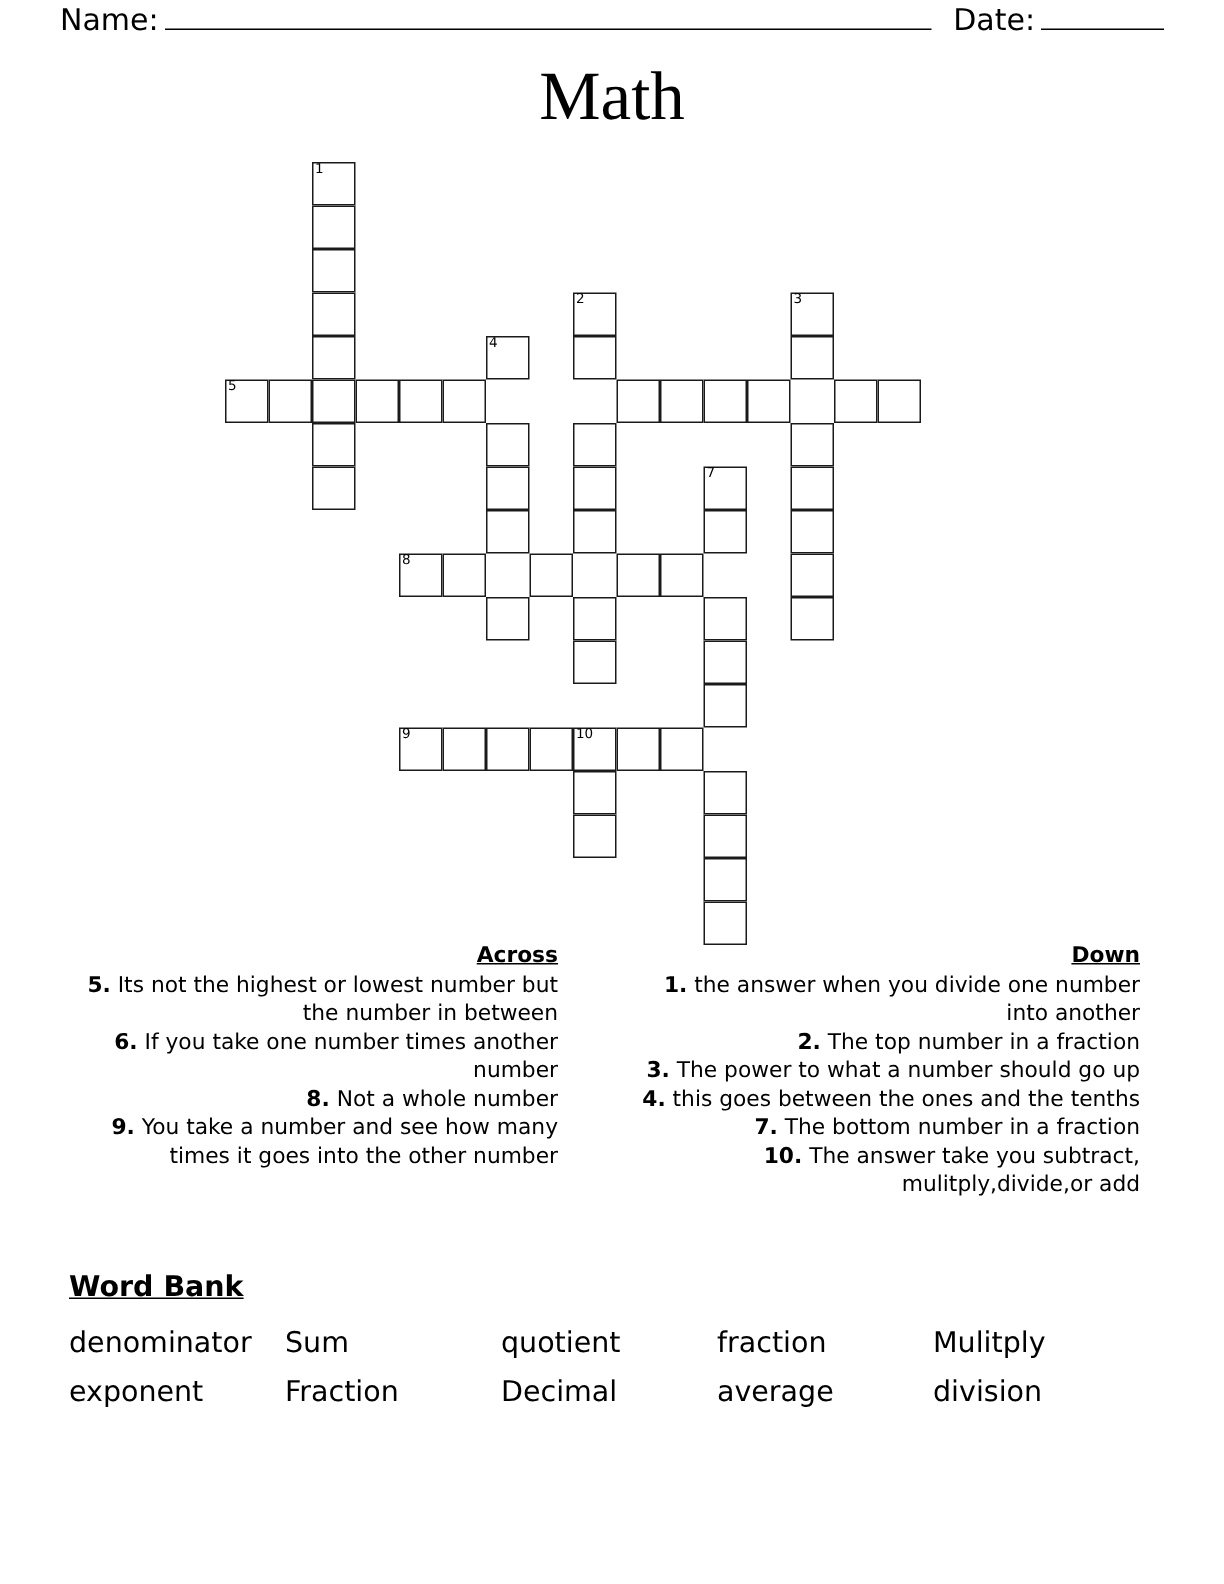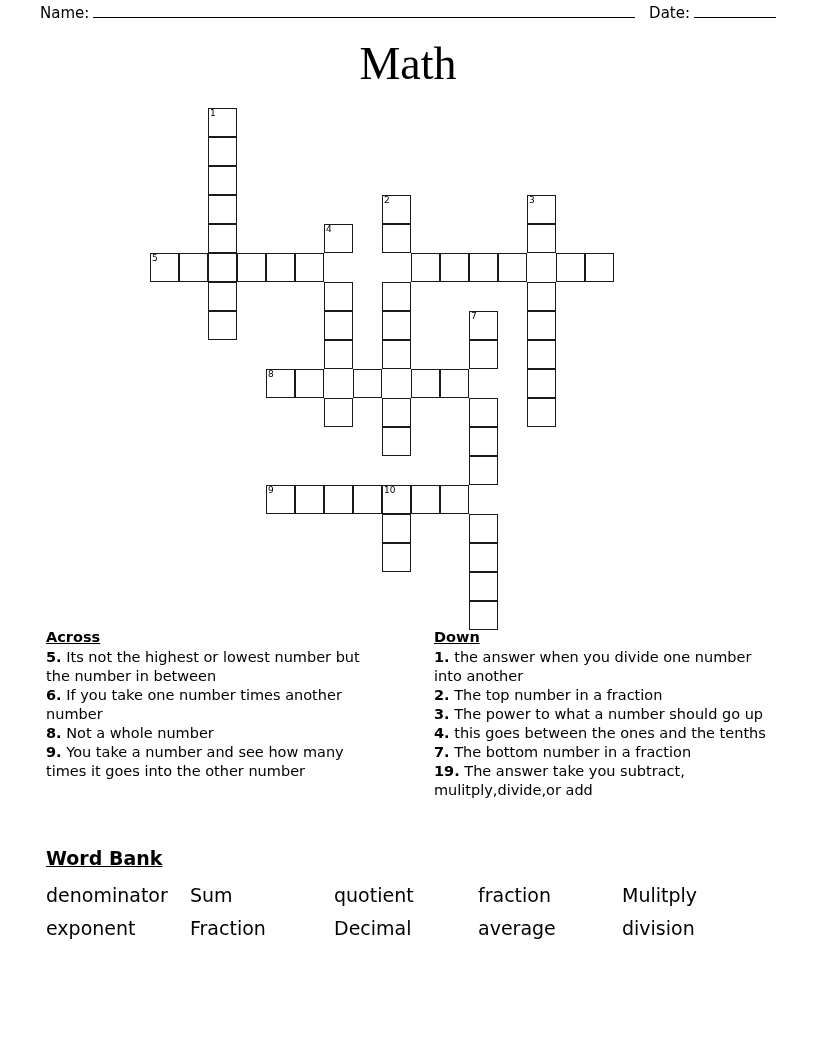--- a/index.html
+++ b/index.html
@@ -24,21 +24,21 @@
     width: 816px;
     height: 26px;
     display: flex;
     align-items: baseline;
     padding: 4px 40px 0 40px;
     box-sizing: border-box;
     font-size: 15px;
   }
   .field-label {
     white-space: nowrap;
-    font-size: 15px;
+    font-size: 20px;
     line-height: 18px;
   }
   .rule {
     border-bottom: 1px solid #000;
     height: 13px;
     margin-left: 4px;
   }
   .name-rule { flex: 1 1 auto; }
   .date-label { margin-left: 14px; }
   .date-rule { width: 82px; flex: 0 0 82px; }
@@ -78,25 +78,26 @@
     top: -1px;
     font-size: 9px;
     line-height: 10px;
     font-family: "DejaVu Sans", sans-serif;
     color: #000;
   }
 
   
   .clues-wrap {
     position: absolute;
-    left: 46px;
+    left: 36px;
     top: 628px;
     width: 724px;
     display: flex;
     gap: 52px;
+    text-align: right;
   }
   .clue-col {
     width: 342px;
   }
   .clue-heading {
     font-size: 14.5px;
     font-weight: bold;
     text-decoration: underline;
     margin: 0 0 2px 0;
     line-height: 18px;
@@ -240,21 +241,21 @@
       </div>
   </div>
   <div class="clue-col">
     <div class="clue-heading">Down</div>
     <div id="down-list">
         <p class="clue-item"><span class="clue-num">1.</span><span> the answer when you divide one number into another</span></p>
         <p class="clue-item"><span class="clue-num">2.</span><span> The top number in a fraction</span></p>
         <p class="clue-item"><span class="clue-num">3.</span><span> The power to what a number should go up</span></p>
         <p class="clue-item"><span class="clue-num">4.</span><span> this goes between the ones and the tenths</span></p>
         <p class="clue-item"><span class="clue-num">7.</span><span> The bottom number in a fraction</span></p>
-        <p class="clue-item"><span class="clue-num">19.</span><span> The answer take you subtract, mulitply,divide,or add</span></p>
+        <p class="clue-item"><span class="clue-num">10.</span><span> The answer take you subtract, mulitply,divide,or add</span></p>
       </div>
   </div>
 </div>
 
 <div class="wordbank">
   <div class="wordbank-heading">Word Bank</div>
   <div class="wordbank-grid" id="wordbank-grid">
       <div class="wordbank-word">denominator</div>
       <div class="wordbank-word">Sum</div>
       <div class="wordbank-word">quotient</div>

